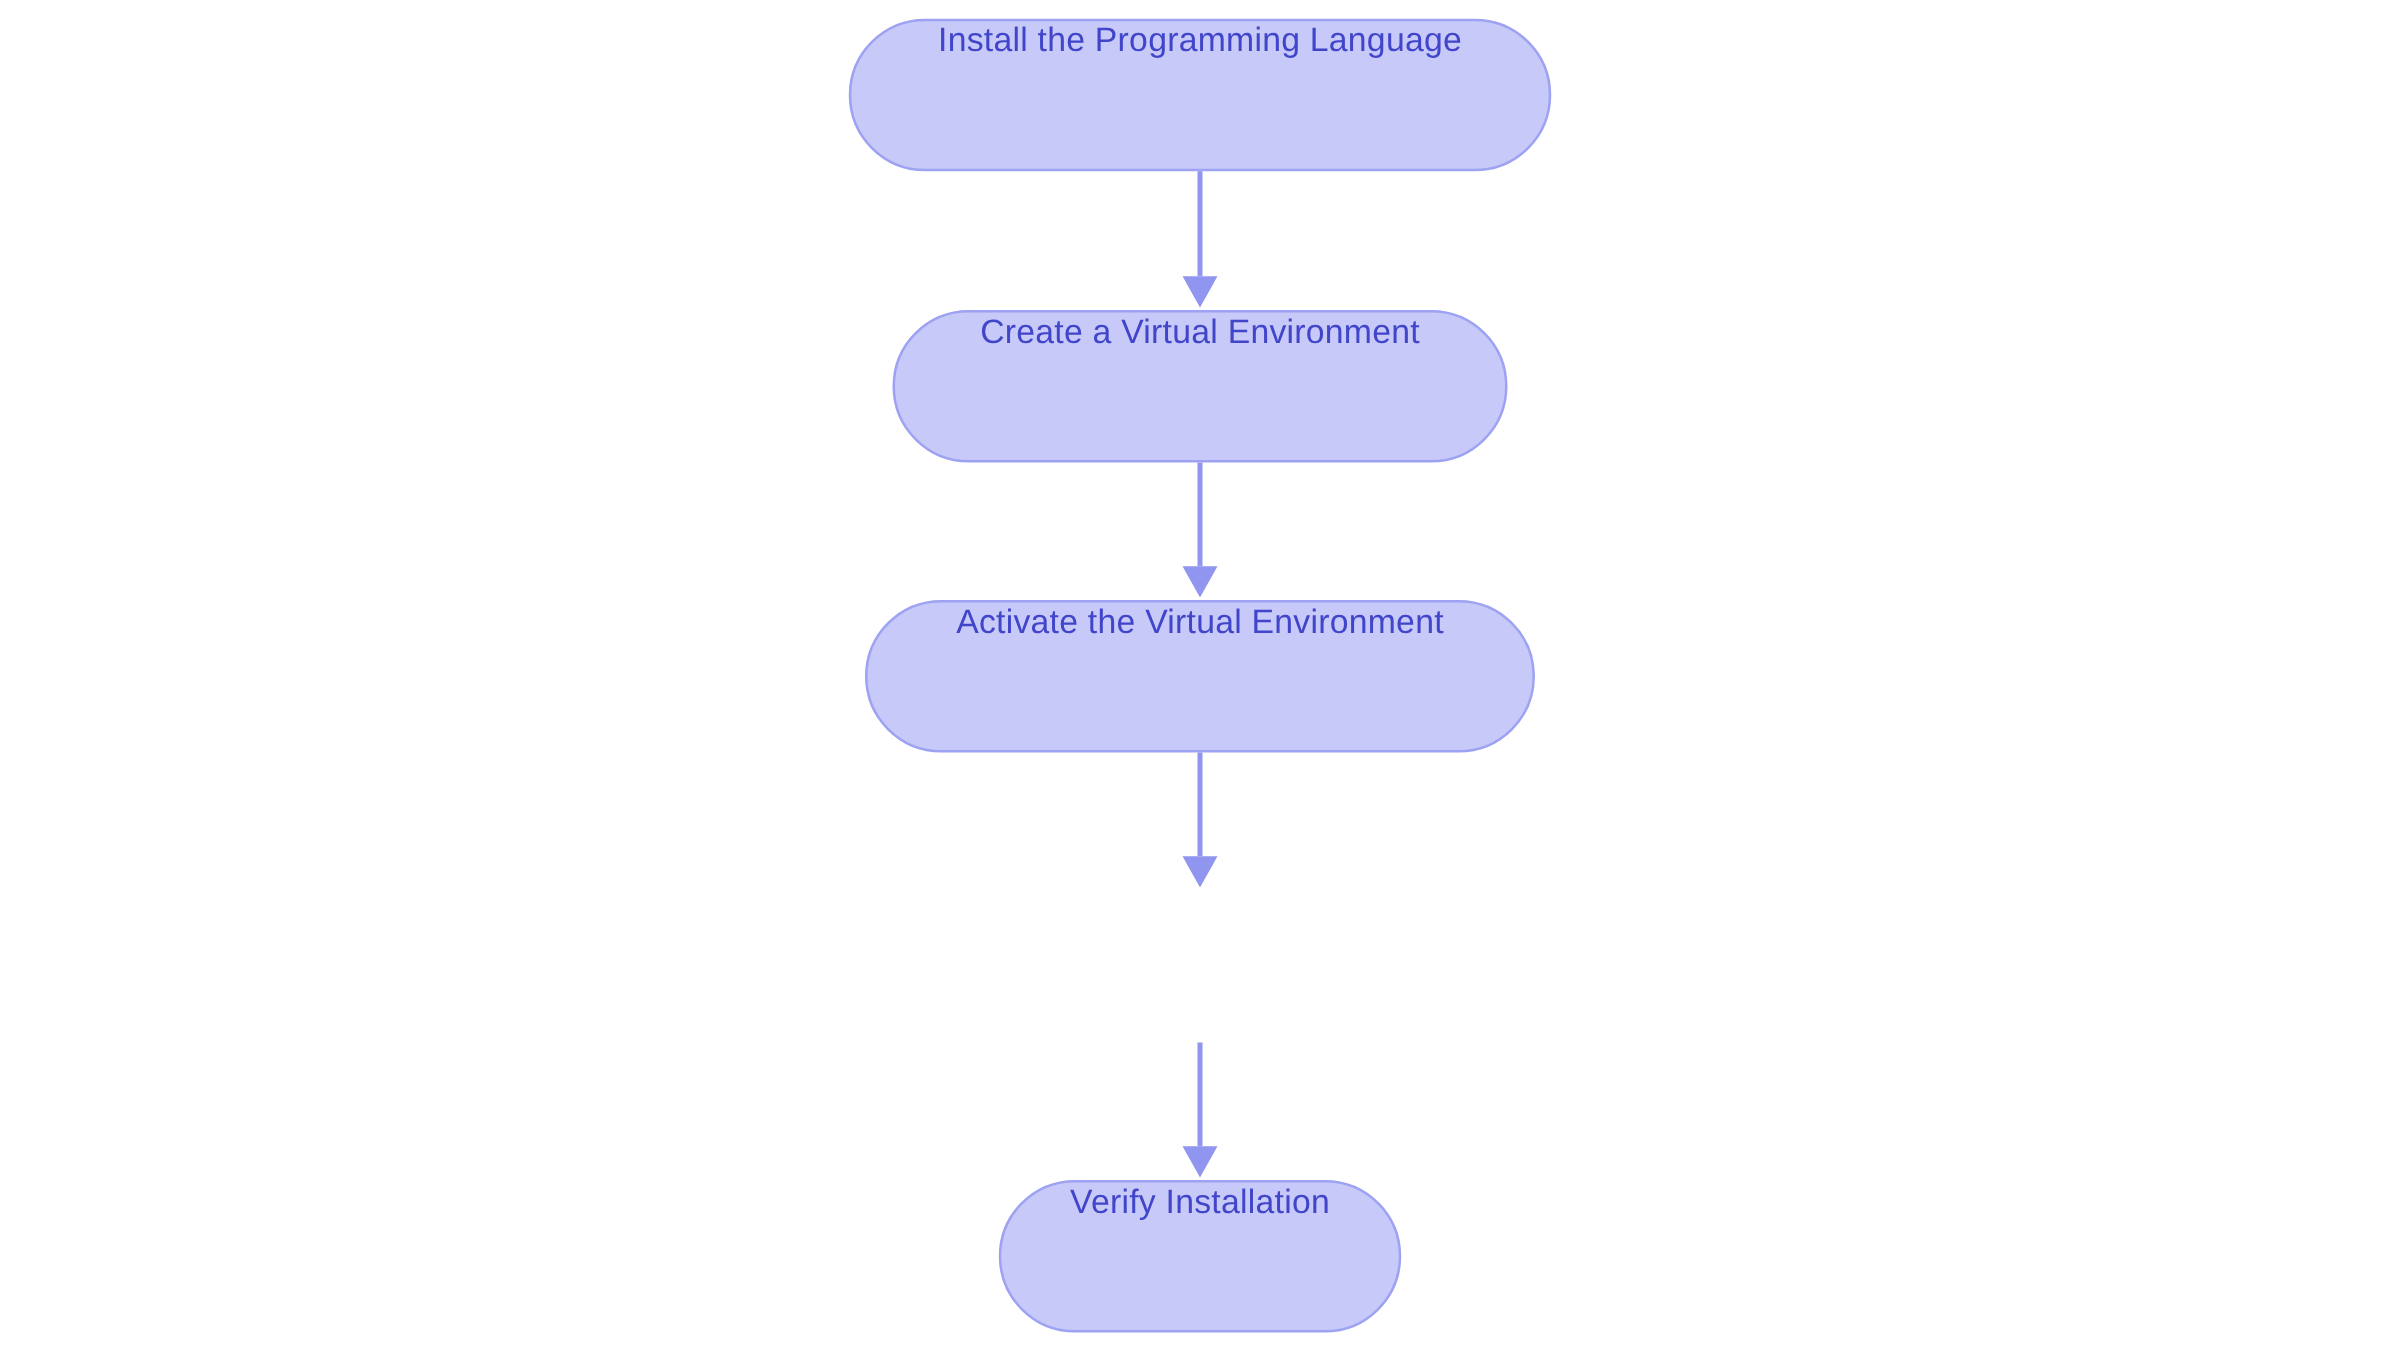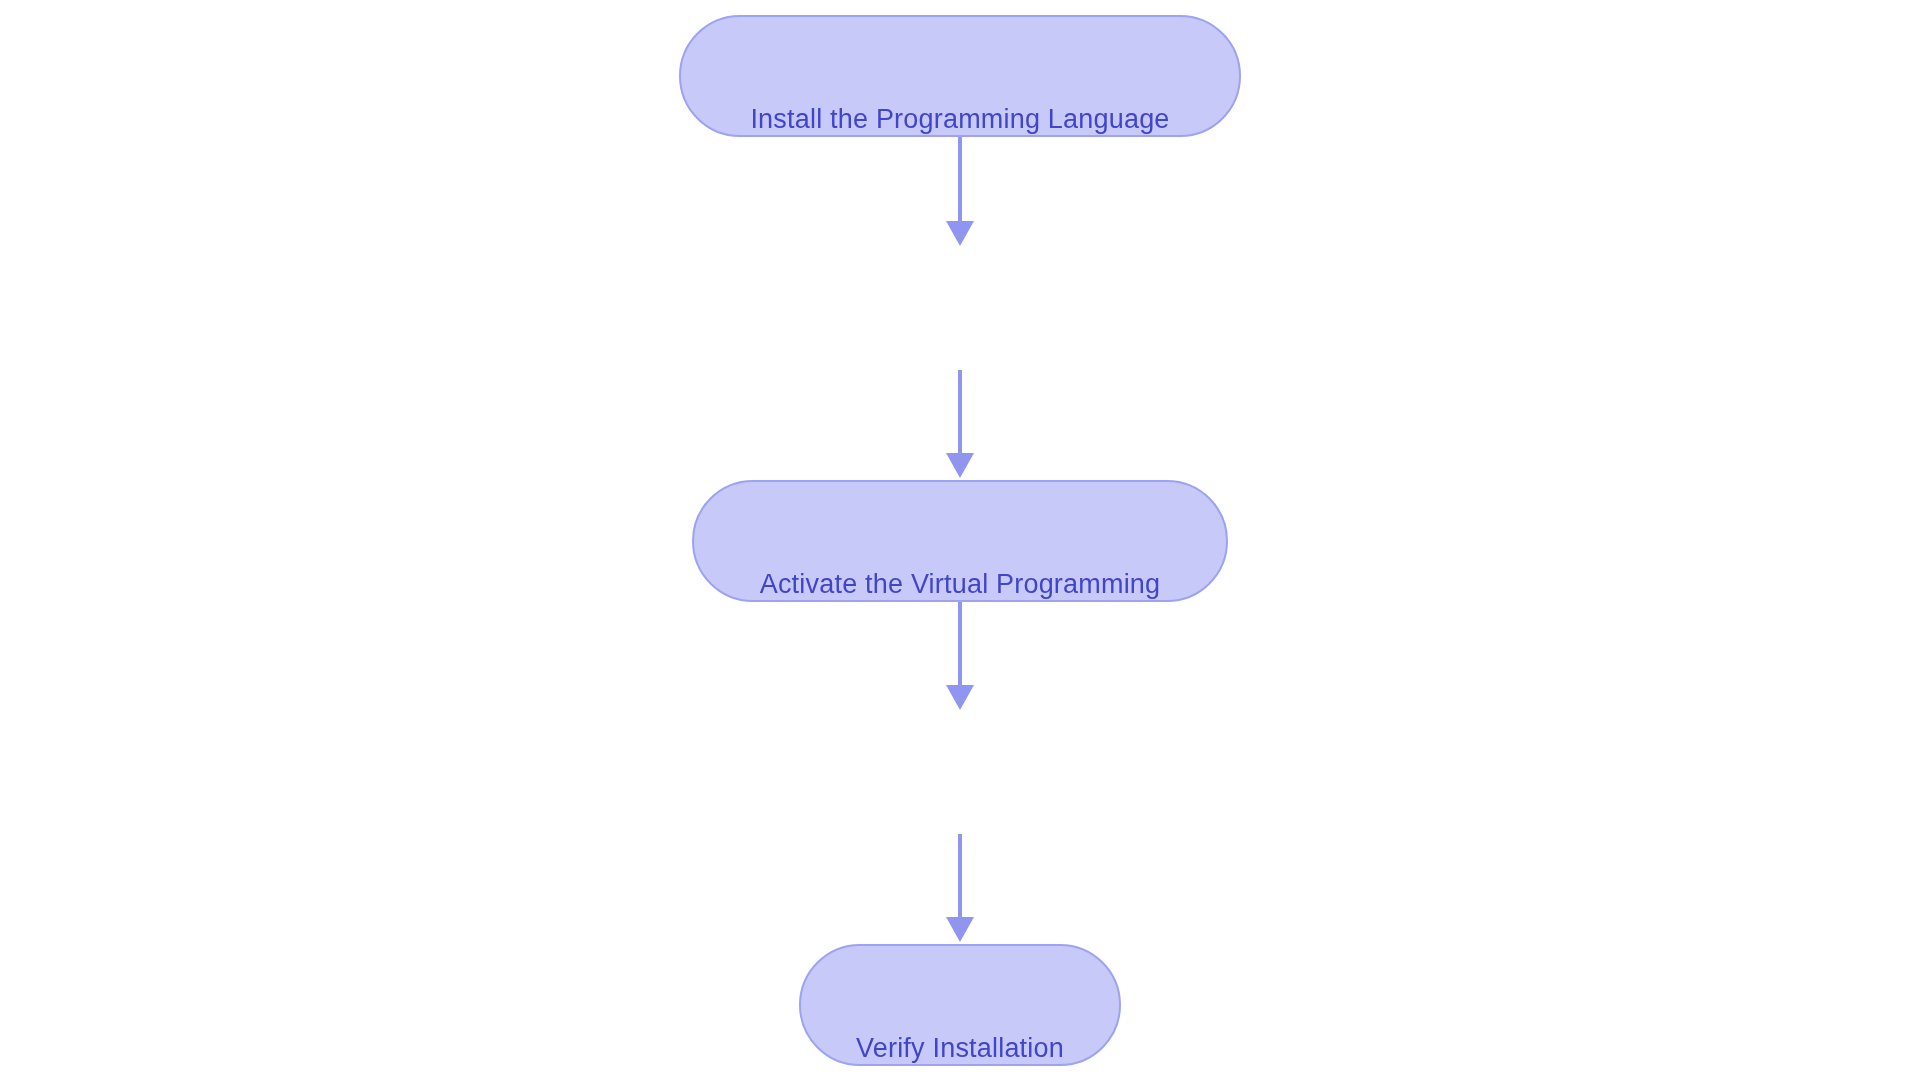--- a/index.html
+++ b/index.html
@@ -21,21 +21,21 @@
     background: var(--background);
     overflow: hidden;
   }
   .node {
     position: absolute;
     height: 122px;
     border-radius: 61px;
     background: var(--node-fill);
     border: 2px solid var(--node-border);
     display: flex;
-    align-items: flex-end;
+    align-items: flex-start;
     justify-content: center;
     color: var(--node-text);
     font-size: 27px;
     letter-spacing: 0.2px;
     text-align: center;
     white-space: nowrap;
   }
   .node-1 { left: 679px; top: 15px;  width: 562px; }
   .node-2 { left: 714px; top: 248px; width: 492px; }
   .node-3 { left: 692px; top: 480px; width: 536px; }
@@ -74,28 +74,31 @@
 
   <div class="node node-1">
     <span>Install the Programming Language</span>
   </div>
 
   <div class="arrow arrow-1">
     <div class="shaft"></div>
     <div class="head"></div>
   </div>
 
+  <div class="node node-2">
+    <span>Create a Virtual Environment</span>
+  </div>
 
   <div class="arrow arrow-2">
     <div class="shaft"></div>
     <div class="head"></div>
   </div>
 
   <div class="node node-3">
-    <span>Activate the Virtual Programming</span>
+    <span>Activate the Virtual Environment</span>
   </div>
 
   <div class="arrow arrow-3">
     <div class="shaft"></div>
     <div class="head"></div>
   </div>
 
 
   <div class="arrow arrow-4">
     <div class="shaft"></div>

